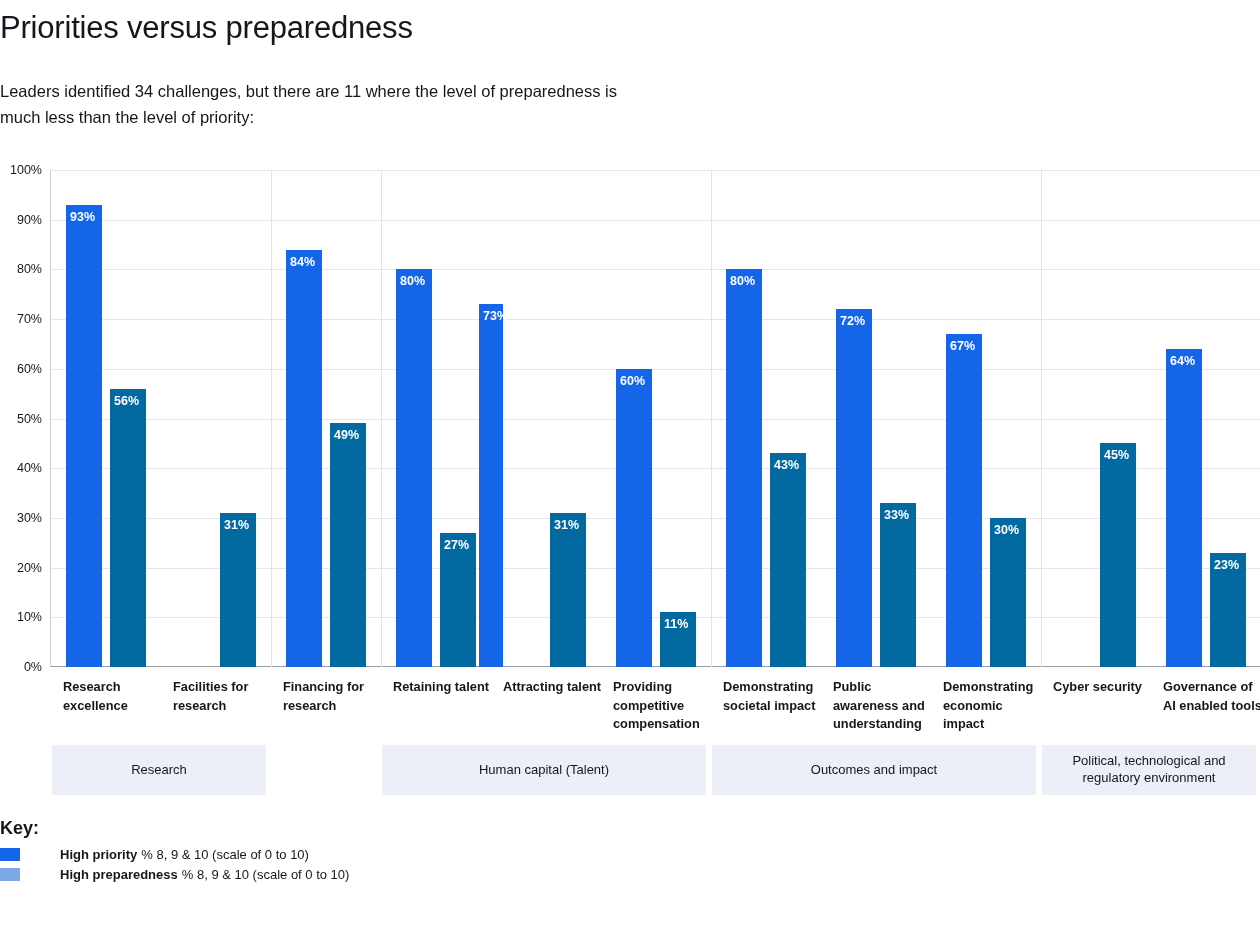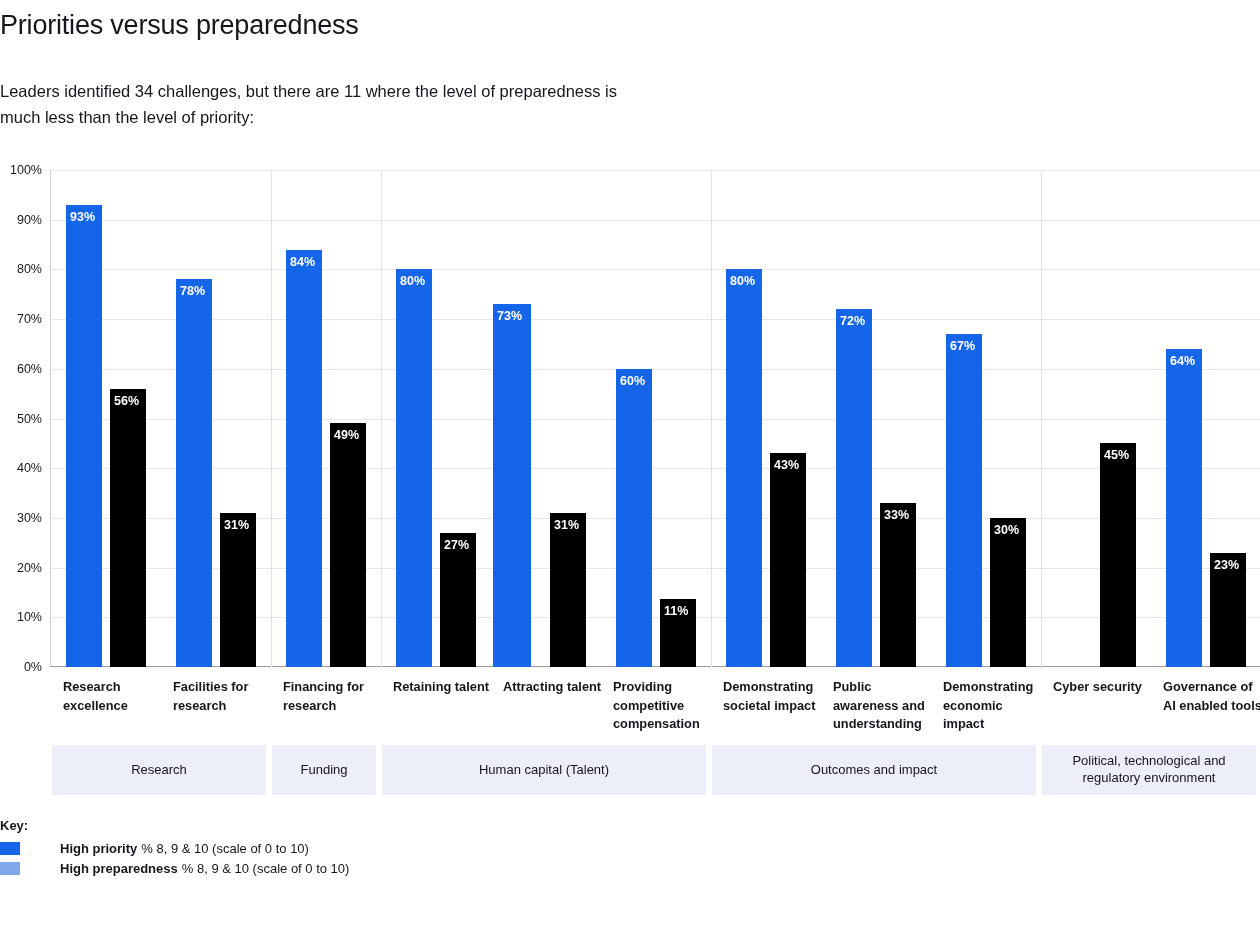--- a/index.html
+++ b/index.html
@@ -12,21 +12,21 @@
   }
   .page {
     position: relative;
     width: 1260px;
     height: 946px;
     overflow: hidden;
   }
   .title {
     position: absolute;
     left: 0px; top: 10px;
-    font-size: 27px;
+    font-size: 31px;
     font-weight: 400;
     letter-spacing: -0.2px;
     color: #16161d;
   }
   .subtitle {
     position: absolute;
     left: 0px; top: 78px;
     font-size: 16.5px;
     line-height: 1.6;
     color: #16161d;
@@ -76,21 +76,21 @@
     position: absolute;
     left: 0; top: 0;
     width: 1210px;
     height: 497px;
   }
   .bar {
     position: absolute;
     bottom: 0;
   }
   .bar.priority { background: #1565e8; }
-  .bar.prepared { background: #000000; }
+  .bar.prepared { background: #0369a1; }
   .bar .val {
     position: absolute;
     left: 4px;
     top: 5px;
     font-size: 12.5px;
     font-weight: 700;
     color: #ffffff;
     white-space: nowrap;
   }
 
@@ -131,21 +131,21 @@
     padding: 0 4px;
   }
 
   
   .key {
     position: absolute;
     left: 0px; top: 818px;
     width: 640px;
   }
   .key-title {
-    font-size: 13px;
+    font-size: 18px;
     font-weight: 700;
     margin-bottom: 8px;
     color: #16161d;
   }
   .key-row {
     display: flex;
     align-items: center;
     margin-bottom: 5px;
     font-size: 13px;
     color: #16161d;
@@ -201,48 +201,45 @@
           <div class="vsep" style="left: 660px;"></div>
           <div class="vsep" style="left: 990px;"></div>
         </div>
       <div class="bars" id="bars">
           <div class="bar priority" style="left: 15px; width: 36px; height: 462.21px;">
             <span class="val">93%</span>
           </div>
           <div class="bar prepared" style="left: 59px; width: 36px; height: 278.32px;">
             <span class="val">56%</span>
           </div>
-          <div class="bar priority" style="left: 125px; width: 36px; height: 387.66px;">
-            <span class="val">78%</span>
-          </div>
           <div class="bar prepared" style="left: 169px; width: 36px; height: 154.07px;">
             <span class="val">31%</span>
           </div>
           <div class="bar priority" style="left: 235px; width: 36px; height: 417.48px;">
             <span class="val">84%</span>
           </div>
           <div class="bar prepared" style="left: 279px; width: 36px; height: 243.53px;">
             <span class="val">49%</span>
           </div>
           <div class="bar priority" style="left: 345px; width: 36px; height: 397.6px;">
             <span class="val">80%</span>
           </div>
           <div class="bar prepared" style="left: 389px; width: 36px; height: 134.19px;">
             <span class="val">27%</span>
           </div>
-          <div class="bar priority" style="left: 442px; width: 38px; height: 362.81px;">
+          <div class="bar priority" style="left: 428px; width: 24px; height: 362.81px;">
             <span class="val">73%</span>
           </div>
           <div class="bar prepared" style="left: 499px; width: 36px; height: 154.07px;">
             <span class="val">31%</span>
           </div>
           <div class="bar priority" style="left: 565px; width: 36px; height: 298.2px;">
             <span class="val">60%</span>
           </div>
-          <div class="bar prepared" style="left: 609px; width: 36px; height: 68px;">
+          <div class="bar prepared" style="left: 609px; width: 36px; height: 55px;">
             <span class="val">11%</span>
           </div>
           <div class="bar priority" style="left: 675px; width: 36px; height: 397.6px;">
             <span class="val">80%</span>
           </div>
           <div class="bar prepared" style="left: 719px; width: 36px; height: 213.71px;">
             <span class="val">43%</span>
           </div>
           <div class="bar priority" style="left: 785px; width: 36px; height: 357.84px;">
             <span class="val">72%</span>
@@ -278,21 +275,20 @@
       <div class="cat" style="left: 563px; top: 0px; width: 104px;">Providing competitive compensation</div>
       <div class="cat" style="left: 673px; top: 0px; width: 104px;">Demonstrating societal impact</div>
       <div class="cat" style="left: 783px; top: 0px; width: 104px;">Public awareness and understanding</div>
       <div class="cat" style="left: 893px; top: 0px; width: 104px;">Demonstrating economic impact</div>
       <div class="cat" style="left: 1003px; top: 0px; width: 104px;">Cyber security</div>
       <div class="cat" style="left: 1113px; top: 0px; width: 104px;">Governance of AI enabled tools</div>
     </div>
 
   <div class="bands" id="bands">
       <div class="band" style="left: 2px; width: 214px;">Research</div>
-      <div class="band" style="left: 222px; width: 104px;">Funding</div>
       <div class="band" style="left: 332px; width: 324px;">Human capital (Talent)</div>
       <div class="band" style="left: 662px; width: 324px;">Outcomes and impact</div>
       <div class="band" style="left: 992px; width: 214px;">Political, technological and regulatory environment</div>
     </div>
 
   <div class="key">
     <div class="key-title">Key:</div>
     <div class="key-row">
       <span class="swatch sw-priority"></span>
       <span class="key-strong">High priority</span>

